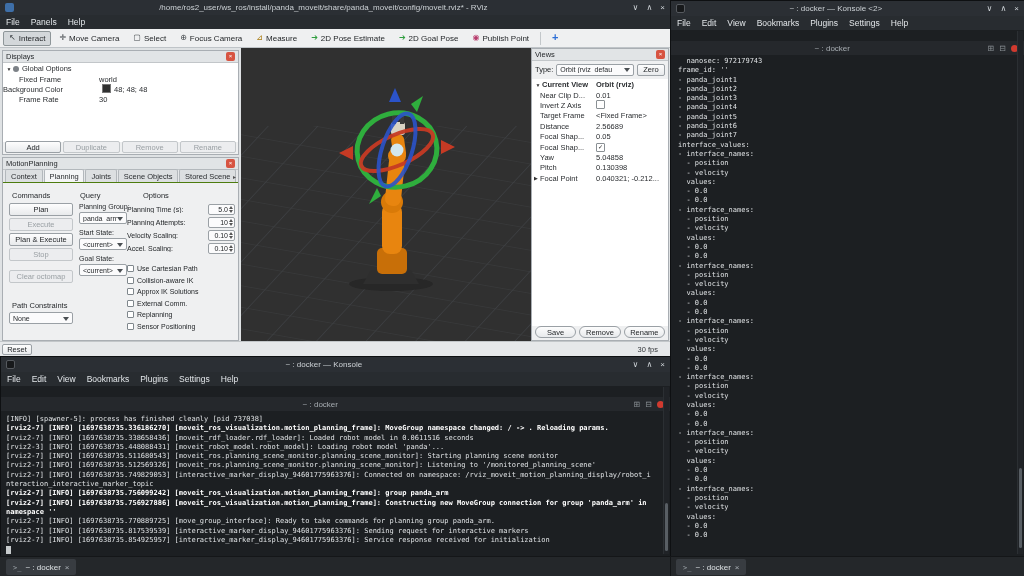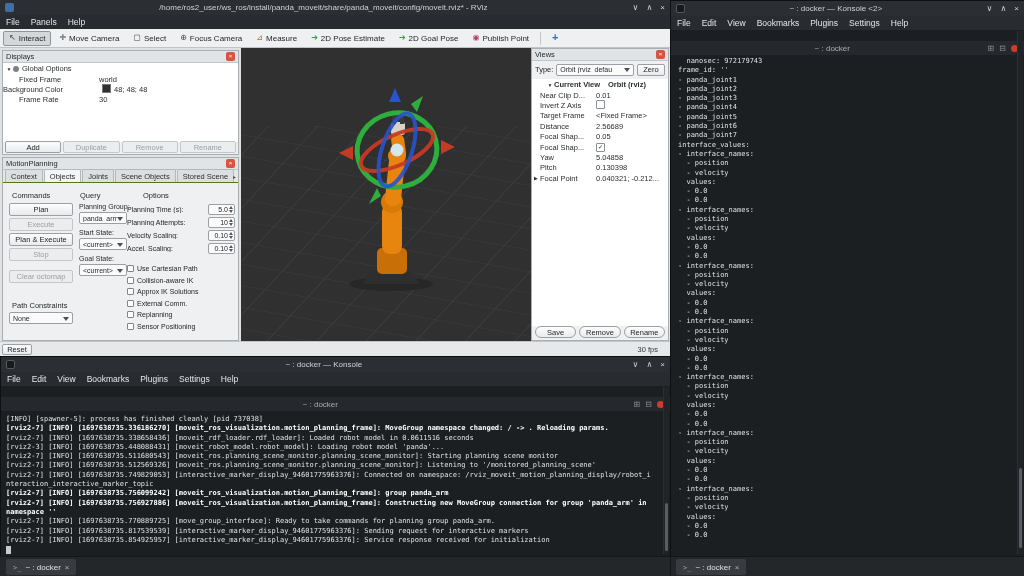--- a/index.html
+++ b/index.html
@@ -259,21 +259,21 @@
     </div>
 
     <div class="panel" data-name="motion-planning-panel" style="left:2px;top:157px;width:237px;height:184px">
       <div class="panel-header" data-name="motion-planning-header">
         <span class="panel-title" data-name="motion-planning-title">MotionPlanning</span>
         <span class="panel-close" data-name="motion-planning-close-button"></span>
       </div>
       <div class="mp-tabs" data-name="motion-planning-tabs">
 
       <span class="mp-tab" data-name="motion-planning-tab">Context</span>
-          <span class="mp-tab active" data-name="motion-planning-tab">Objects</span>
+          <span class="mp-tab active" data-name="motion-planning-tab">Planning</span>
           <span class="mp-tab" data-name="motion-planning-tab">Joints</span>
           <span class="mp-tab" data-name="motion-planning-tab">Scene Objects</span>
           <span class="mp-tab" data-name="motion-planning-tab">Stored Scene</span>
         </div>
       <span class="tab-ovf" data-name="tab-overflow-icon" style="position:absolute;right:2px;top:15px">▸</span>
       <div class="mp-body" data-name="motion-planning-body">
         <span class="sec-label" style="left:9px;top:8px" data-name="commands-section-label">Commands</span>
         <span class="sec-label" style="left:77px;top:8px" data-name="query-section-label">Query</span>
         <span class="sec-label" style="left:140px;top:8px" data-name="options-section-label">Options</span>
 
@@ -443,21 +443,21 @@
       </div>
       <div class="views-type-row">
         <span style="font-size:7.5px" data-name="views-type-label">Type:</span>
         <div class="combo" data-name="views-type-combo" style="flex:1">
           <span class="cval">Orbit (rviz_defau</span>
           <i class="carrow" data-name="chevron-down-icon"></i>
         </div>
         <span class="btn" data-name="zero-button" style="width:28px;height:12px">Zero</span>
       </div>
       <div class="whitearea views-list" style="left:0;right:0;top:30px;height:247px" data-name="views-tree">
-        <div class="prop-row cv-row" data-name="current-view-row" style="height:11px;padding-left:14px">
+        <div class="prop-row cv-row" data-name="current-view-row" style="height:11px;padding-left:2px">
           <span class="exp open" data-name="expander-open-icon"></span>
           <span class="prop-label" style="width:54px;flex:0 0 auto">Current View</span>
           <span class="prop-value">Orbit (rviz)</span>
         </div>
         <div data-name="view-properties">
 
             <div class="prop-row" data-name="view-property-row">
               <span class="exp" data-name="expander-icon"></span>
               <span class="prop-label">Near Clip D...</span>
               <span class="prop-value">0.01</span>

